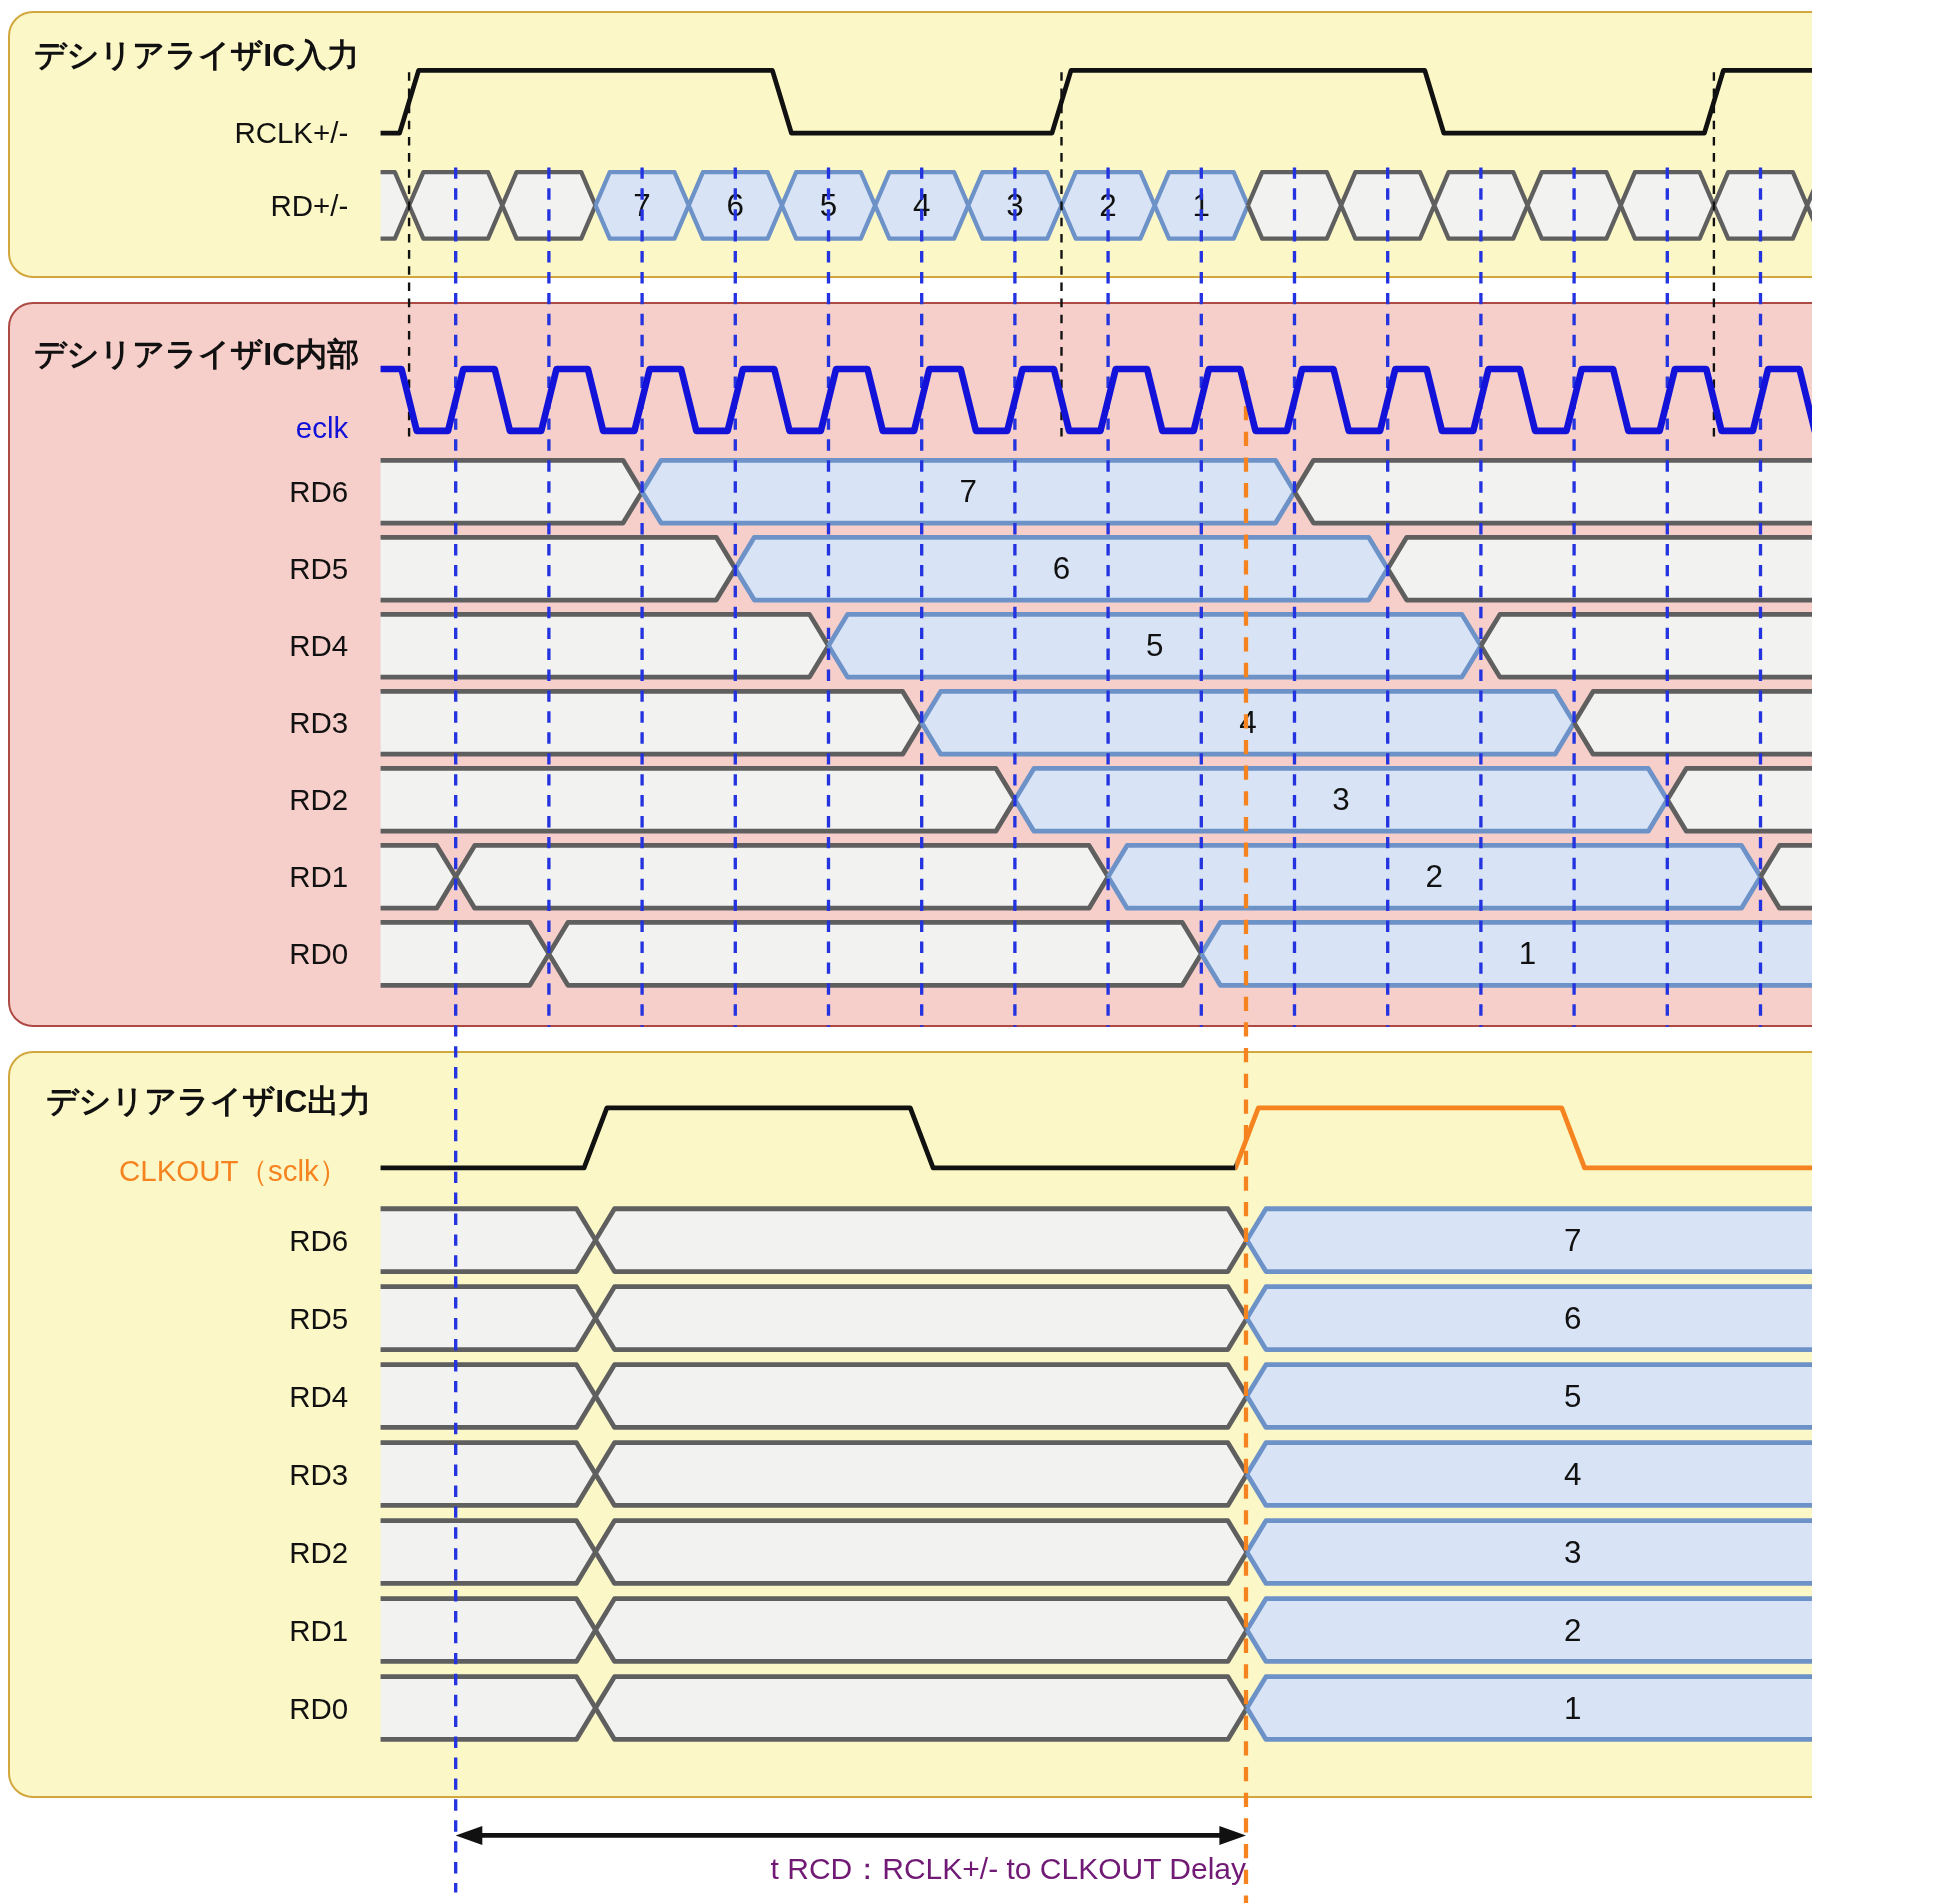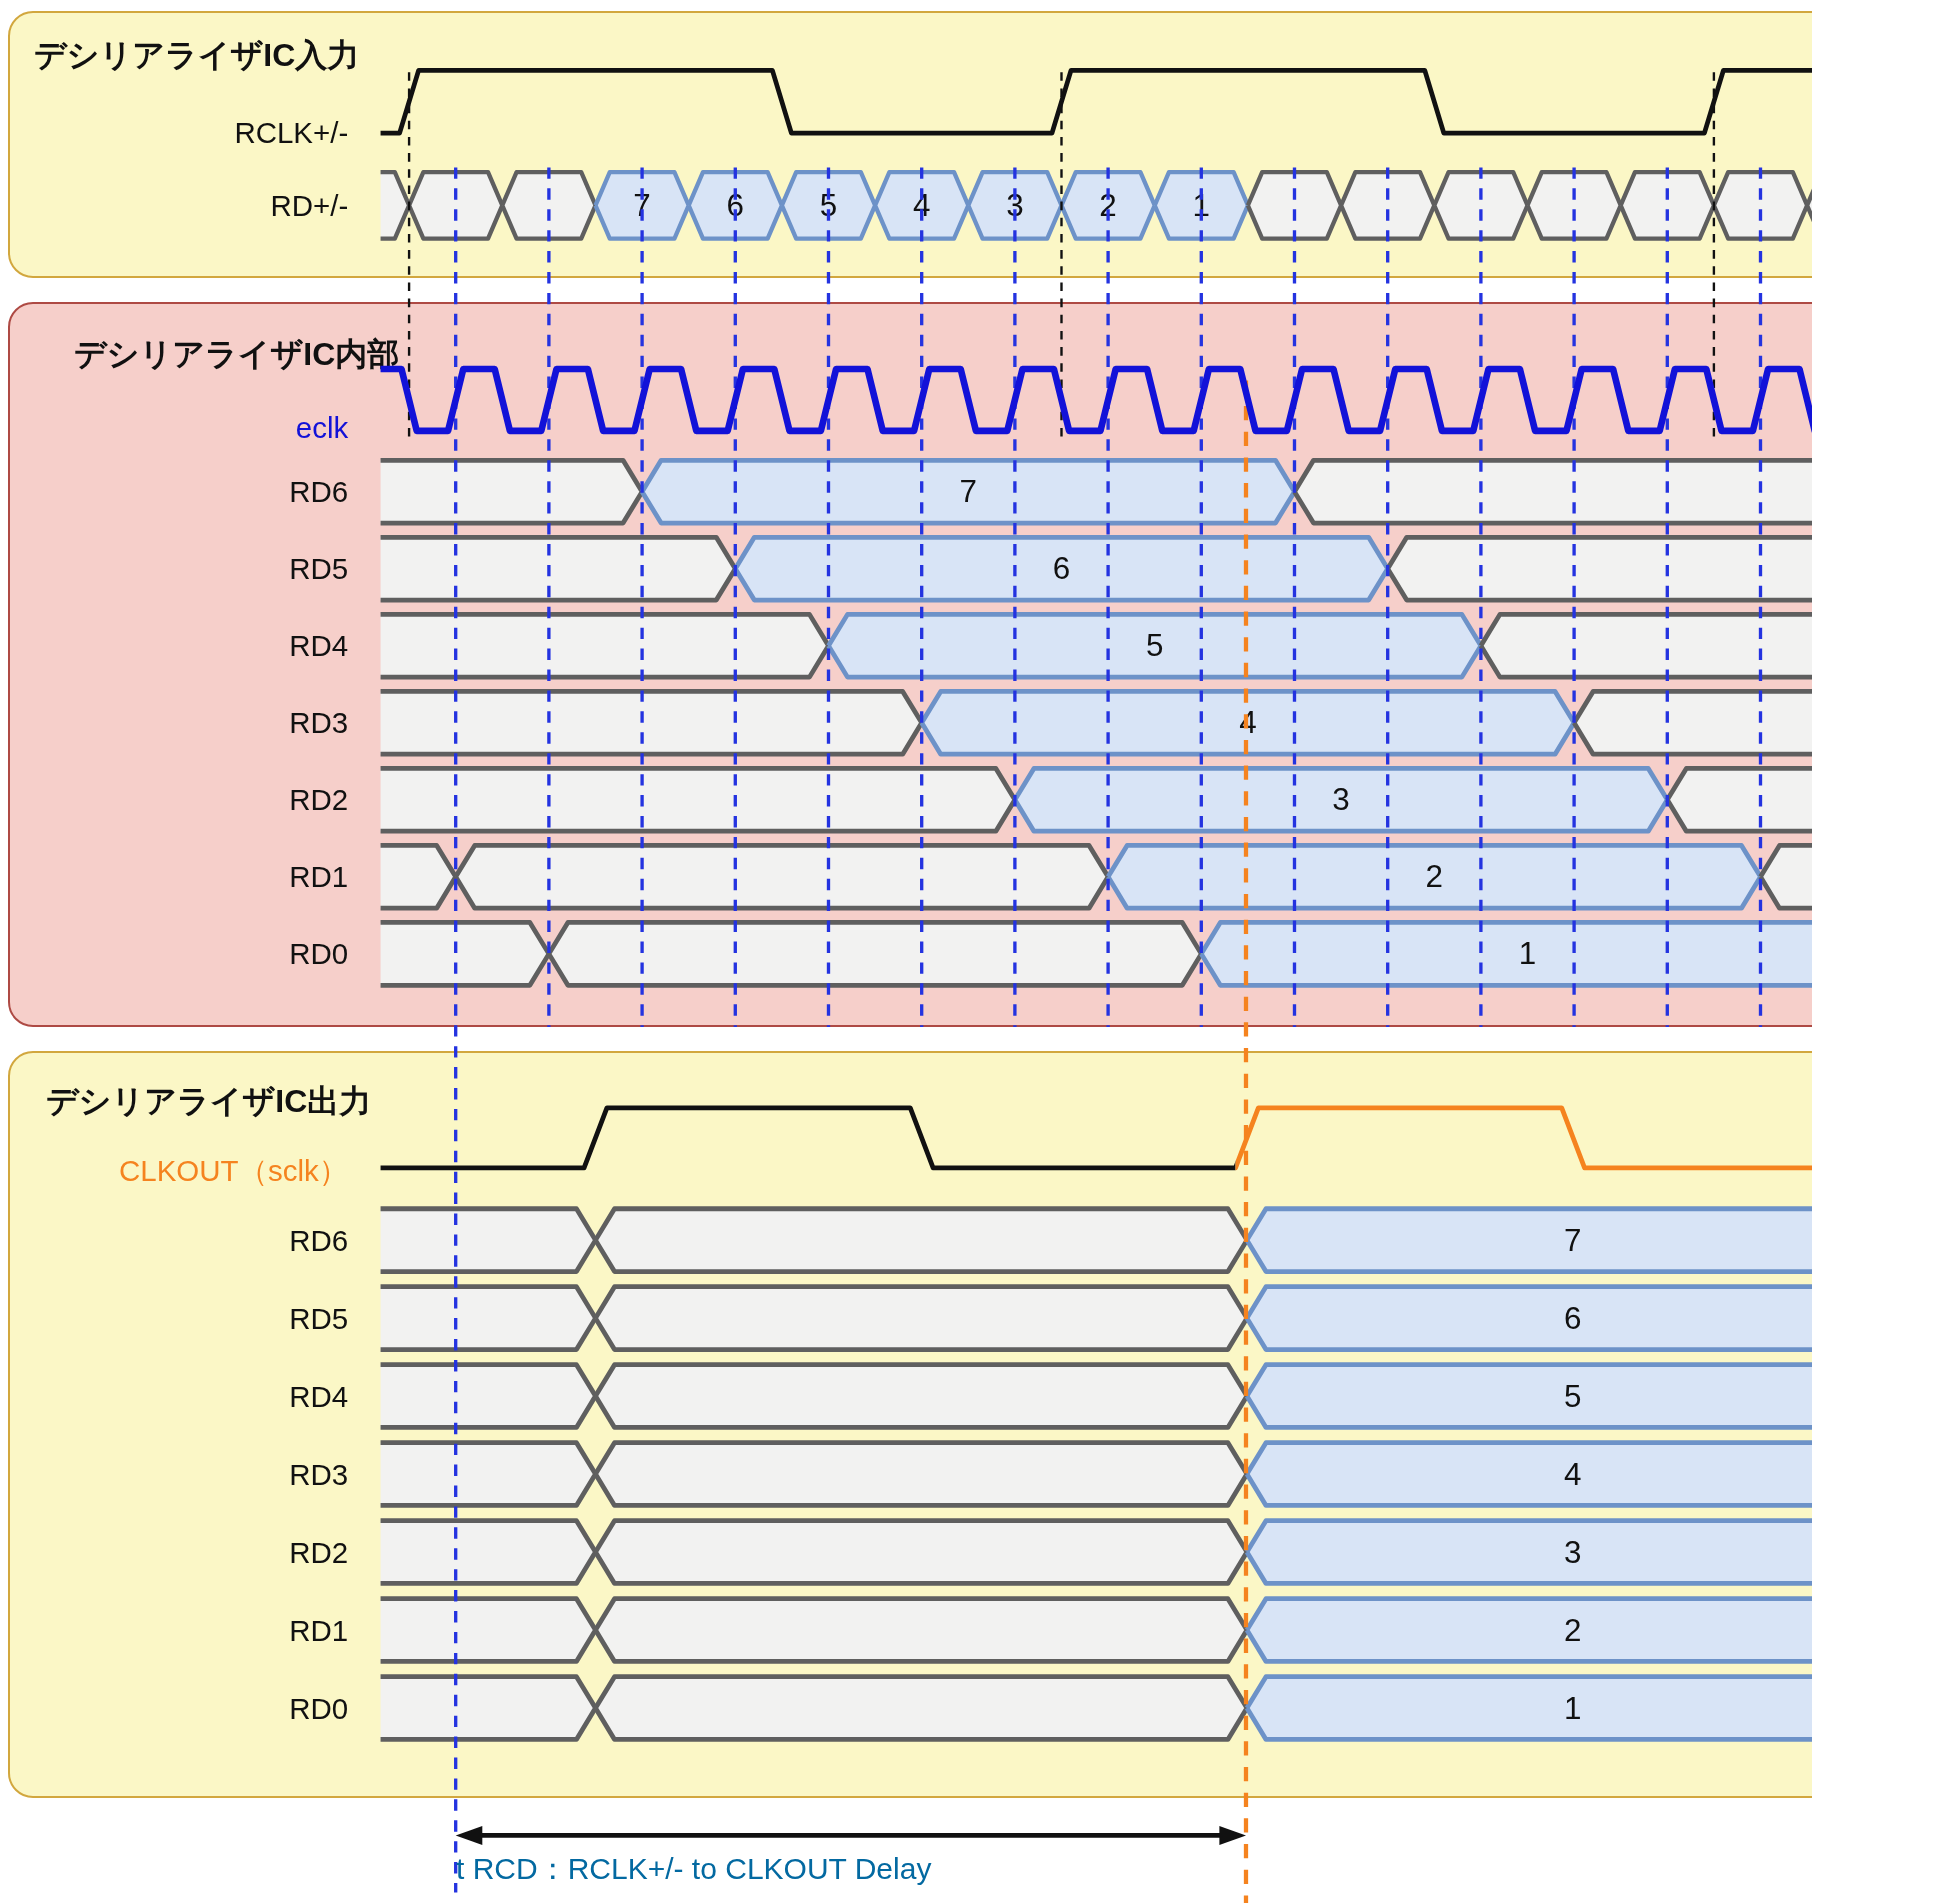--- a/index.html
+++ b/index.html
@@ -2,32 +2,32 @@
 <html style="font-size:15px"><head>
 <meta charset="utf-8">
 <style>
   html,body{margin:0;padding:0;background:#ffffff;}
   .page{position:relative;width:1812px;height:1903px;background:#ffffff;overflow:hidden;
         font-family:"Liberation Sans", sans-serif;}
   .panel{position:absolute;box-sizing:border-box;border:2.9px solid;border-radius:25px;}
   .panel-title{position:absolute;font-size:32px;font-weight:bold;color:#111111;white-space:nowrap;}
   #wave-canvas{position:absolute;left:0;top:0;}
   #wave-canvas text{font-family:"Liberation Sans","DejaVu Sans",sans-serif;}
-  .trcd-text{position:absolute;font-size:30px;color:#0369a1;text-align:left;white-space:nowrap;}
+  .trcd-text{position:absolute;font-size:30px;color:#701a75;text-align:right;white-space:nowrap;}
 </style>
 </head>
 <body>
 
 <div class="page">
   <div class="panel" id="panel-input" style="left: 7.6px; top: 10.5px; width: 1933px; height: 267px; background: rgb(251, 247, 198); border-color: rgb(210, 167, 62);"></div>
   <div class="panel" id="panel-internal" style="left: 7.6px; top: 302px; width: 1933px; height: 725px; background: rgb(246, 207, 202); border-color: rgb(174, 74, 68);"></div>
   <div class="panel" id="panel-output" style="left: 7.6px; top: 1051px; width: 1933px; height: 747px; background: rgb(251, 247, 198); border-color: rgb(210, 167, 62);"></div>
 
   <div class="panel-title" id="title-0" style="left: 34px; top: 34px;">デシリアライザIC入力</div>
-  <div class="panel-title" id="title-1" style="left: 34px; top: 333px; margin-left: 40px;">デシリアライザIC内部</div>
+  <div class="panel-title" id="title-1" style="left: 34px; top: 333px;">デシリアライザIC内部</div>
   <div class="panel-title" id="title-2" style="left: 46px; top: 1080px;">デシリアライザIC出力</div>
 
   <svg id="wave-canvas" width="1948" height="1903" viewBox="0 0 2048 2001">
       <defs>
         <clipPath id="clip0_0">
           <rect x="0" y="0" width="2048" height="2001"></rect>
         </clipPath>
         <clipPath id="clip1_0">
           <rect x="0" y="0" width="2048" height="2001"></rect>
         </clipPath>

